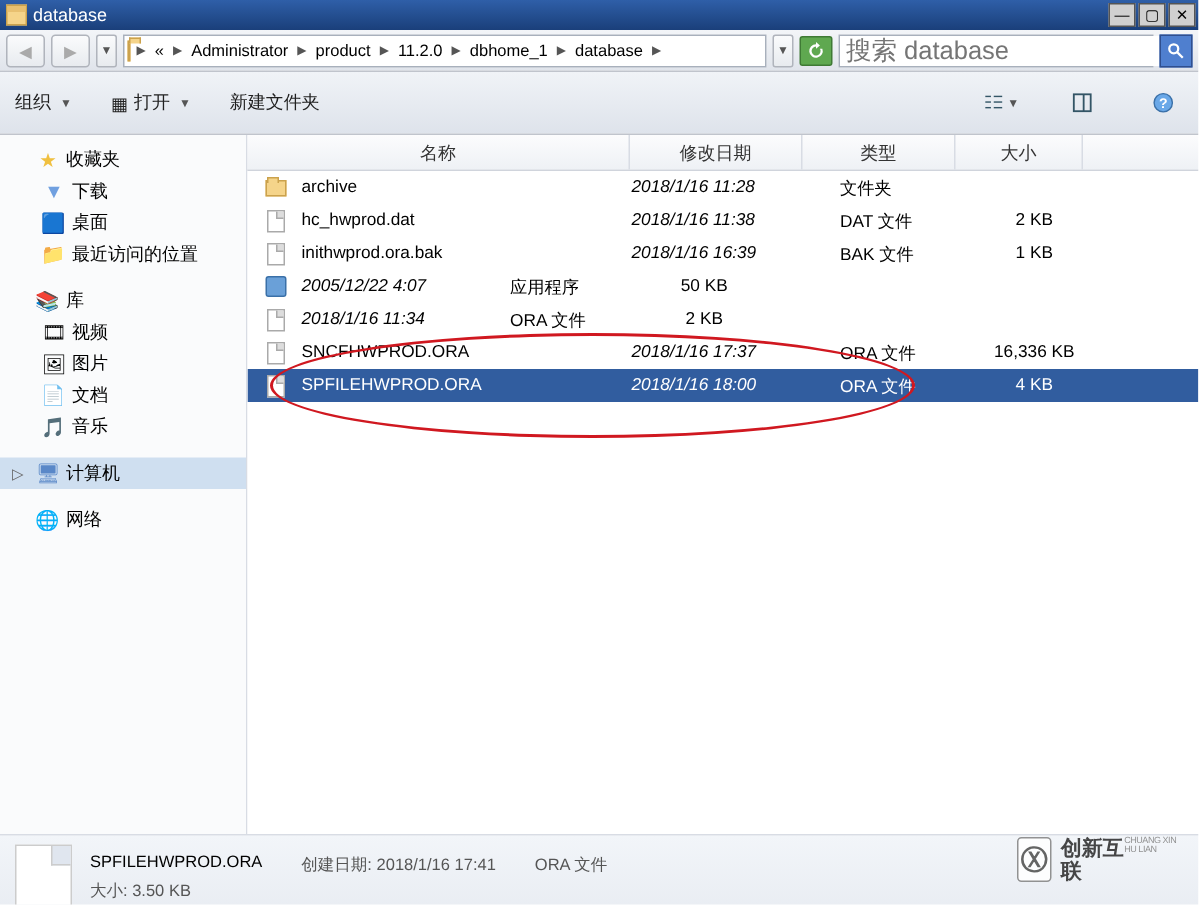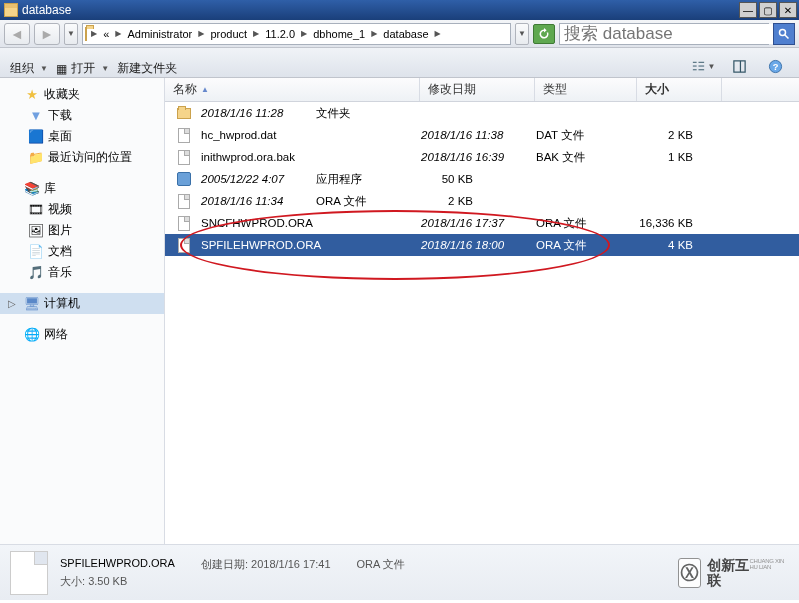--- a/index.html
+++ b/index.html
@@ -19,21 +19,21 @@
 .breadcrumb { flex: 1; height: 22px; background: #fff; border: 1px solid #a8b0bc; display: flex; align-items: center; font-size: 11px; color: #000; padding: 0 2px; overflow: hidden; white-space: nowrap; }
 .breadcrumb .crumb { padding: 0 2px; }
 .breadcrumb .sep { color: #555; padding: 0 4px; font-size: 8px; }
 .refresh-btn { width: 22px; height: 20px; background: #5fa850; border: 1px solid #3f7a35; border-radius: 2px; display: flex; align-items: center; justify-content: center; }
 .refresh-btn svg { width: 12px; height: 12px; fill: #fff; }
 .search-box { width: 210px; height: 22px; background: #fff; border: 1px solid #a8b0bc; display: flex; align-items: center; padding: 0 4px; font-size: 11px; }
 .search-box input { flex: 1; border: none; outline: none; font-size: 17px; color: #888; font-family: inherit; }
 .search-btn { width: 22px; height: 22px; background: #4f7fcf; border: 1px solid #2f4f8f; display: flex; align-items: center; justify-content: center; }
 .search-btn svg { width: 12px; height: 12px; fill: #fff; }
 
-.toolbar { height: 30px; background: linear-gradient(#f0f3f7, #dee3eb); border-bottom: 1px solid #c0c4cc; display: flex; align-items: flex-end; padding: 0 10px; gap: 8px; font-size: 12px; color: #202020; }
+.toolbar { height: 42px; background: linear-gradient(#f0f3f7, #dee3eb); border-bottom: 1px solid #c0c4cc; display: flex; align-items: center; padding: 0 10px; gap: 26px; font-size: 12px; color: #202020; }
 .toolbar-item { display: flex; align-items: center; gap: 4px; }
 .toolbar .drop { font-size: 8px; color: #555; margin-left: 2px; }
 .toolbar-spacer { flex: 1; }
 .toolbar-btn { width: 28px; height: 22px; display: flex; align-items: center; justify-content: center; font-size: 13px; color: #356; border: 1px solid transparent; }
 .toolbar-btn svg { width: 15px; height: 15px; }
 
 .main { display: flex; height: 466px; }
 .sidebar { width: 165px; background: #fafbfc; border-right: 1px solid #d8dce4; padding: 6px 0; overflow-y: auto; }
 .tree-section { margin-bottom: 10px; }
 .tree-item { display: flex; align-items: center; padding: 2px 0 2px 8px; font-size: 12px; color: #000; gap: 4px; }
@@ -44,35 +44,35 @@
 .star { color: #f0c040; }
 .dl { color: #70a0e0; }
 .folder-small { width:14px; height:11px; background:#f5d48a; border:1px solid #cba24d; position:relative; }
 .folder-small::before { content:""; position:absolute; top:-3px; left:0; width:6px; height:3px; background:#f5d48a; border:1px solid #cba24d; border-bottom:none; }
 .lib-icon { color:#5a88c8; }
 .computer-ic { color:#5a88c8; }
 .net-ic { color:#5a88c8; }
 
 .content { flex: 1; display: flex; flex-direction: column; }
 .columns { height: 24px; background: linear-gradient(#fcfcfd, #eef1f5); border-bottom: 1px solid #d0d4dc; display: flex; font-size: 12px; color: #333; }
-.col { border-right: 1px solid #d8dce4; padding: 4px 8px; display: flex; align-items: center; gap: 4px; }
+.col { border-right: 1px solid #d8dce4; padding: 4px 8px; display: flex; align-items: center; gap: 4px; flex-direction: column; }
 .col-name { width: 255px; }
 .col-date { width: 115px; }
 .col-type { width: 102px; }
-.col-size { width: 85px; font-weight: bold; }
+.col-size { width: 85px; }
 .sort-arrow { font-size: 8px; color: #6688cc; }
 
 .filelist { flex: 1; background: #fff; position: relative; font-size: 11.5px; color: #000; overflow: hidden; }
 .file-row { display: flex; height: 22px; align-items: center; padding-left: 10px; }
 .file-row.selected { background: #315d9f; color: #fff; }
 .file-row .ficon { width: 18px; height: 16px; margin-right: 8px; display: flex; align-items: center; justify-content: center; }
 .file-row .fname { width: 220px; }
 .file-row .fdate { width: 115px; font-style: italic; }
-.file-row .ftype { width: 102px; }
-.file-row .fsize { width: 85px; text-align: right; padding-right: 30px; }
+.file-row .ftype { width: 102px; margin-left: 24px; }
+.file-row .fsize { width: 85px; text-align: center; padding-right: 30px; }
 .folder-ic { width:14px; height:11px; background:#f5d48a; border:1px solid #cba24d; position:relative; }
 .folder-ic::before { content:""; position:absolute; top:-3px; left:0; width:6px; height:3px; background:#f5d48a; border:1px solid #cba24d; border-bottom:none; }
 .file-ic { width:12px; height:15px; background:#fff; border:1px solid #aaa; position:relative; }
 .file-ic::before { content:""; position:absolute; top:0; right:0; width:4px; height:4px; background:#ddd; border-left:1px solid #aaa; border-bottom:1px solid #aaa; }
 .exe-ic { width:14px; height:14px; background:#6aa0d8; border:1px solid #3a70a8; border-radius:2px; }
 
 .annotation-circle { position: absolute; border: 2.5px solid #d01820; border-radius: 50%; pointer-events: none; }
 
 .details-pane { height: 56px; border-top: 1px solid #d8dce4; background: linear-gradient(#f2f5f9, #e8ecf2); display: flex; align-items: center; padding: 4px 10px; gap: 12px; font-size: 11px; color: #555; }
 .details-pane .thumb { width: 38px; height: 44px; background: #fff; border: 1px solid #ccc; display: flex; align-items: center; justify-content: center; position: relative; }
@@ -245,20 +245,21 @@
       <div class="col col-type">类型</div>
       <div class="col col-size">大小</div>
     </div>
 
     <div class="filelist" id="filelist">
 
       <div class="file-row">
           <span class="ficon">
             <span class="folder-ic"></span>
           </span>
+          <span class="fname">archive</span>
           <span class="fdate">2018/1/16 11:28</span>
           <span class="ftype">文件夹</span>
           <span class="fsize"></span>
         </div>
         <div class="file-row">
           <span class="ficon">
             <span class="file-ic"></span>
           </span>
           <span class="fname">hc_hwprod.dat</span>
           <span class="fdate">2018/1/16 11:38</span>

